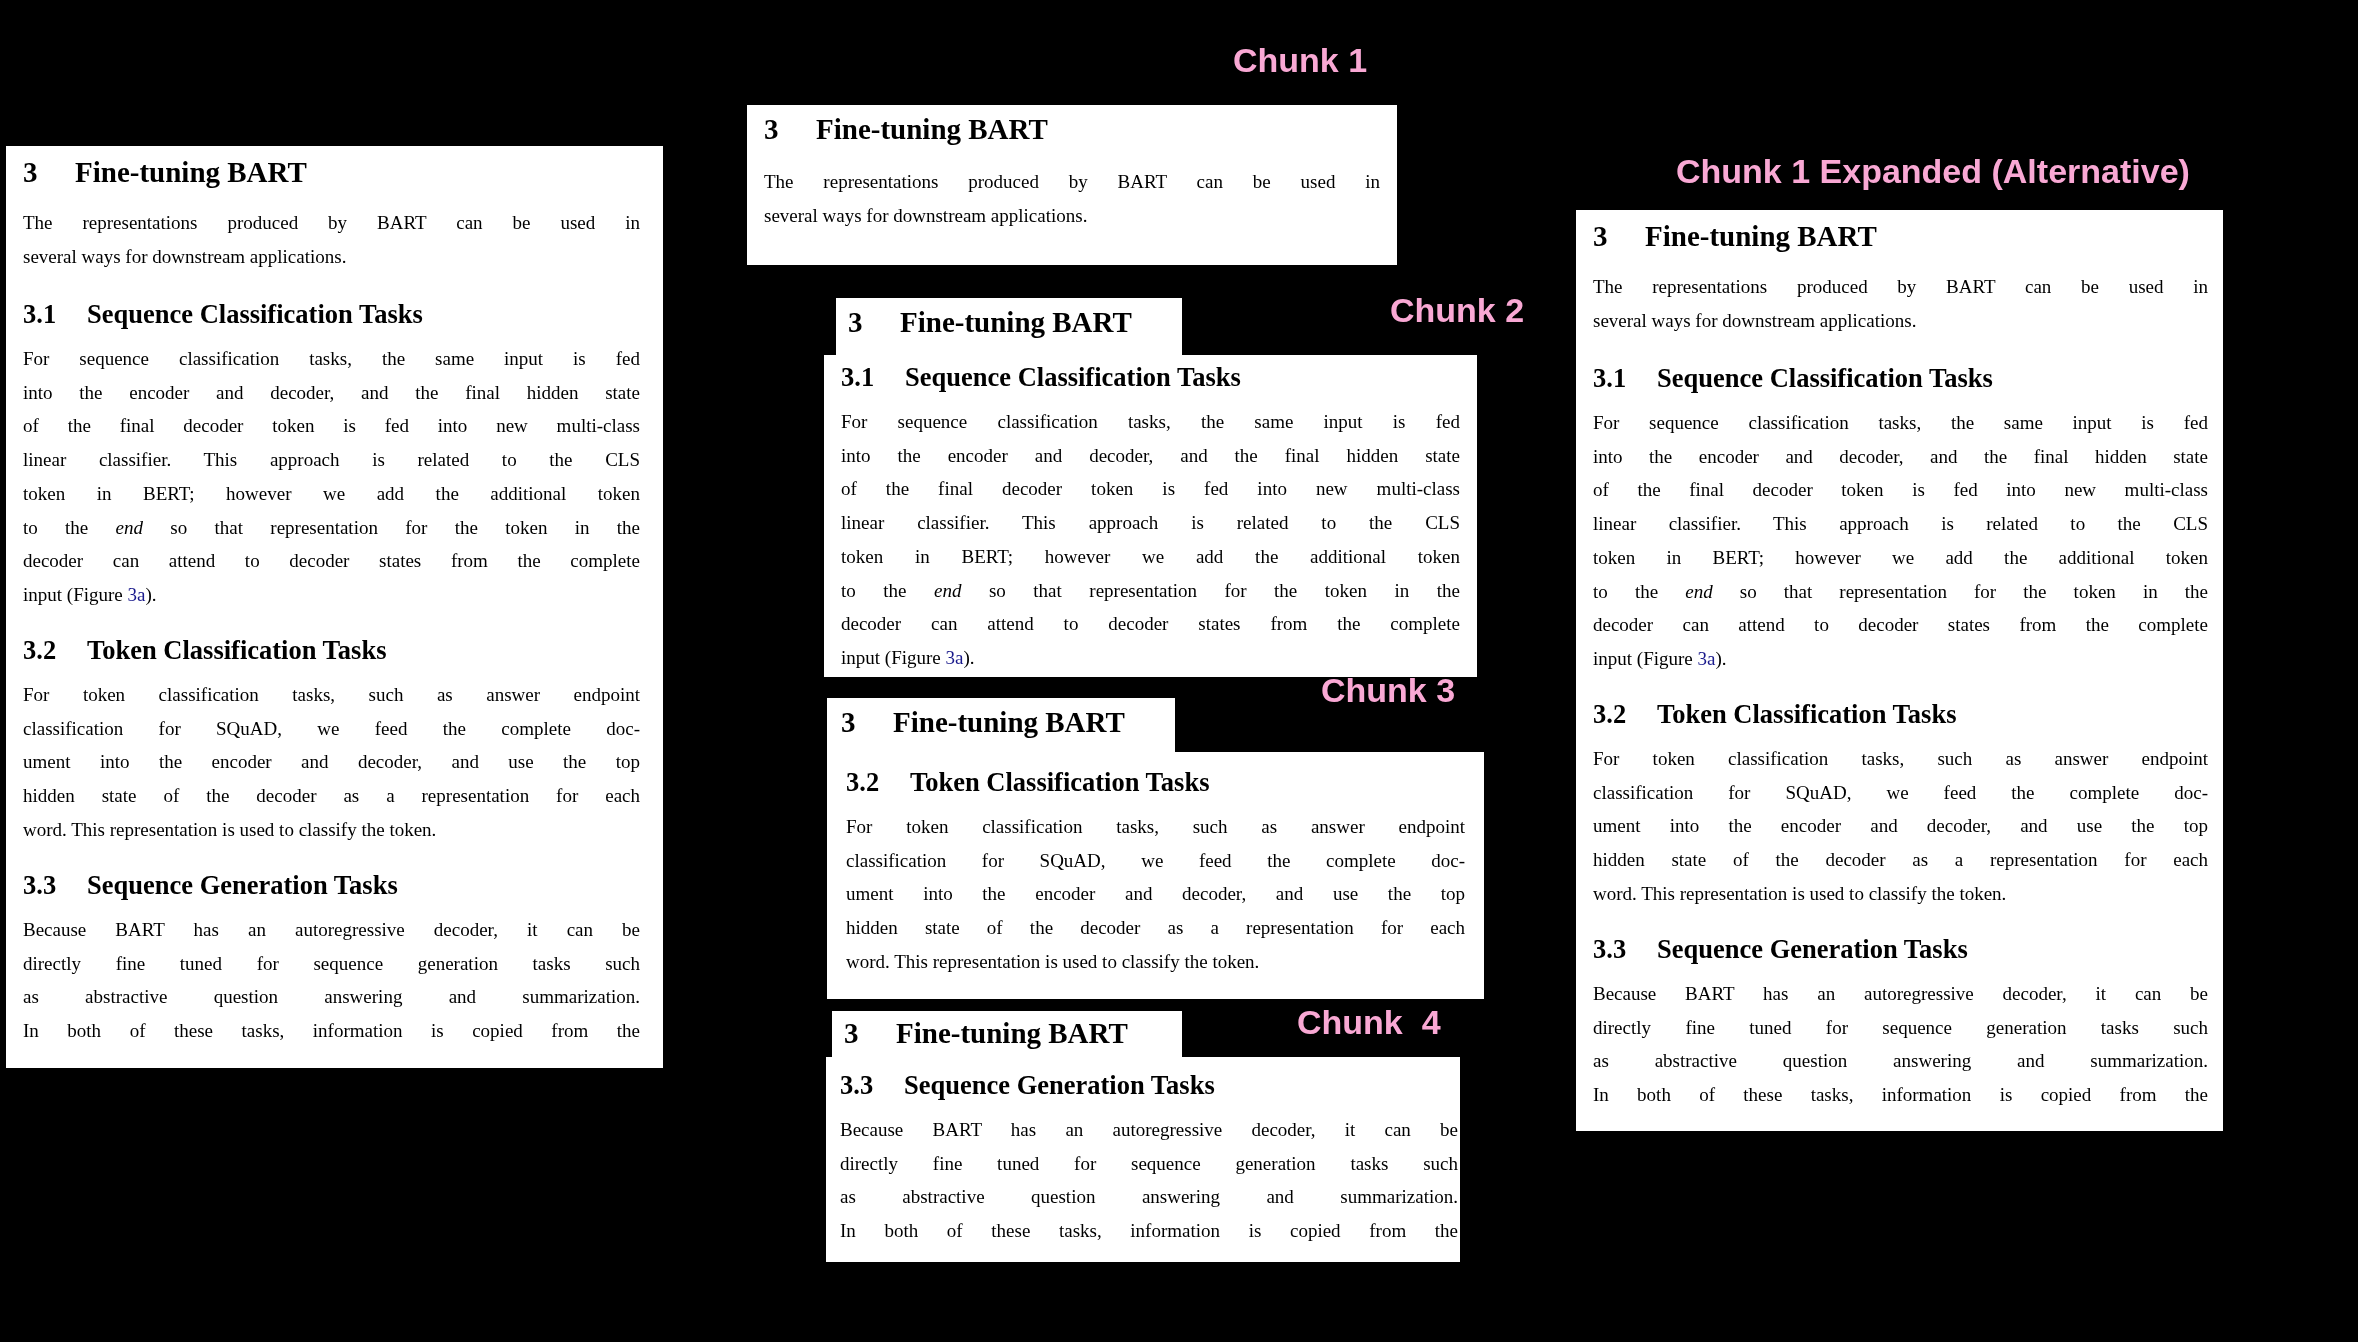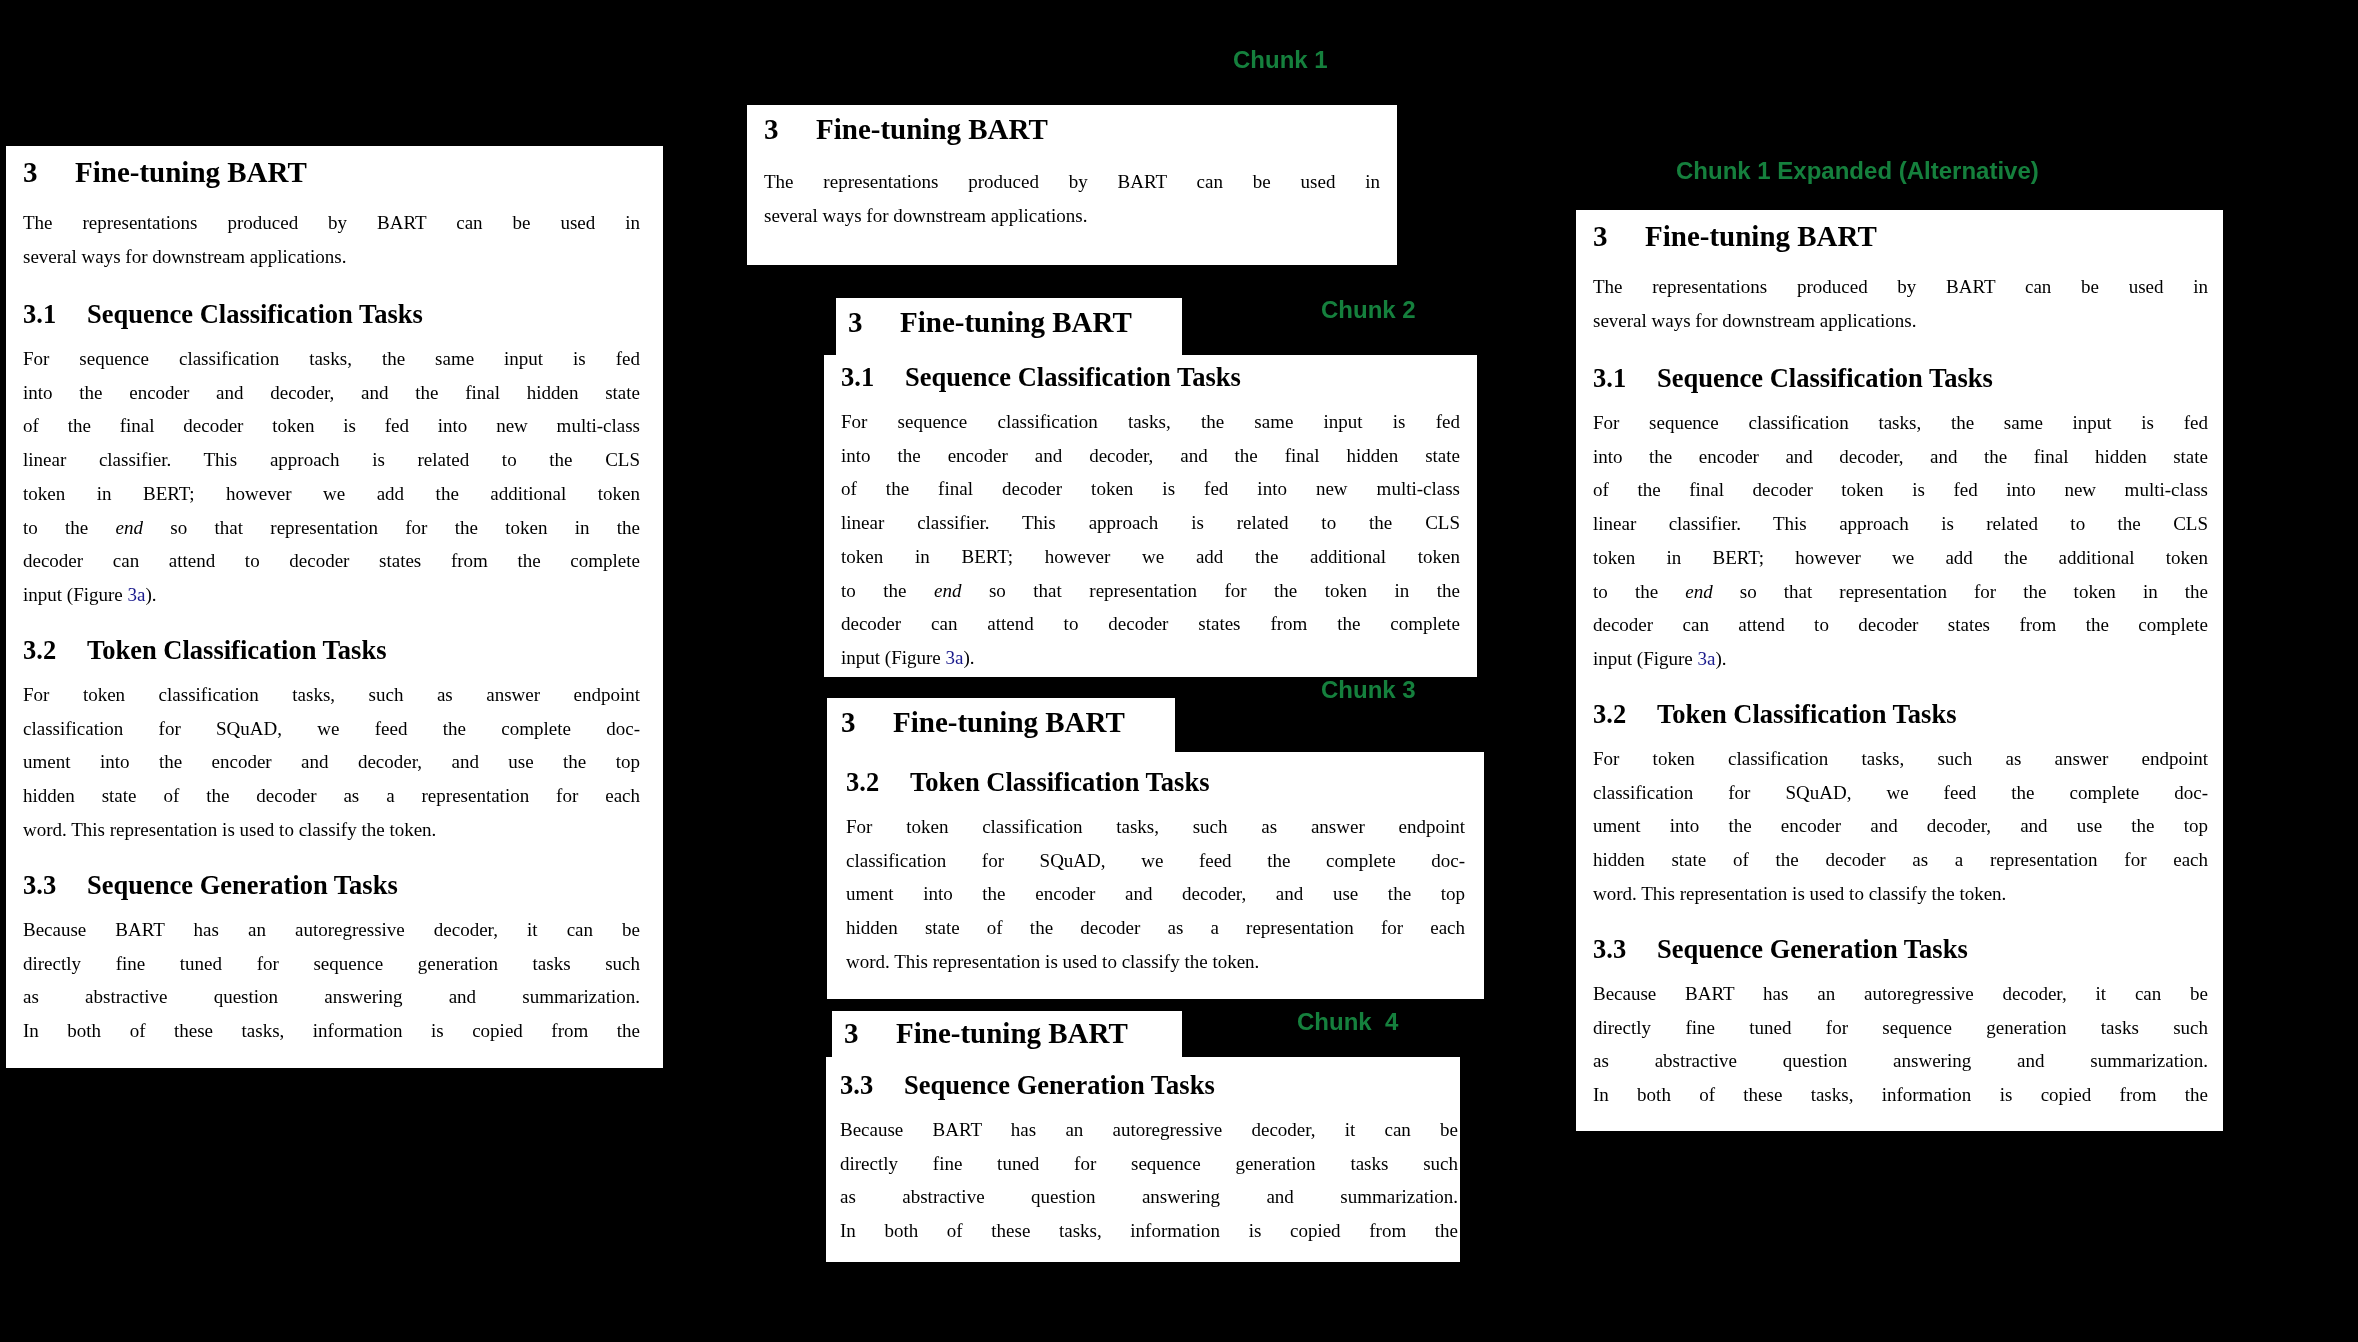--- a/index.html
+++ b/index.html
@@ -4,23 +4,23 @@
 <style>
   html, body { margin: 0; padding: 0; }
   body {
     width: 2358px; height: 1342px; background: #000000;
     position: relative; overflow: hidden;
     font-family: "Liberation Serif", "DejaVu Serif", serif;
     color: #000;
   }
   .panel { position: absolute; background: #ffffff; box-sizing: border-box; }
   .label {
-    position: absolute; color: #15803d; font-weight: bold;
+    position: absolute; color: #f9a8d4; font-weight: bold;
     font-family: "Liberation Sans", "DejaVu Sans", sans-serif;
-    font-size: 24px; line-height: 40px; white-space: nowrap;
+    font-size: 34px; line-height: 40px; white-space: nowrap;
   }
   .h1 { font-weight: bold; font-size: 29px; line-height: 40px; white-space: nowrap; }
   .h1 .num { display: inline-block; width: 52px; }
   .h2 { font-weight: bold; font-size: 26.5px; line-height: 32px; white-space: nowrap; }
   .h2 .num { display: inline-block; width: 64px; }
   .p {
     font-size: 19px; line-height: 33.7px; text-align: justify;
     text-align-last: justify;
   }
   .line { display: block; text-align: justify; text-align-last: justify; white-space: nowrap; }
@@ -80,21 +80,21 @@
 <div class="panel" style="left:747px; top:105px; width:650px; height:160px;">
   <div class="h1" style="position:absolute; left:17px; top:4px;">
     <span class="num">3</span><span>Fine-tuning BART</span>
   </div>
   <div class="p" style="position:absolute; left:17px; right:17px; top:60px;">
     <span class="line">The representations produced by BART can be used in</span>
     <span class="line l">several ways for downstream applications.</span>
   </div>
 </div>
 
-<div class="label" style="left:1321px; top:290px;">Chunk 2</div>
+<div class="label" style="left:1390px; top:290px;">Chunk 2</div>
 <div class="panel" style="left:836px; top:298px; width:346px; height:60px;">
   <div class="h1" style="position:absolute; left:12px; top:4px;">
     <span class="num">3</span><span>Fine-tuning BART</span>
   </div>
 </div>
 <div class="panel" style="left:824px; top:355px; width:653px; height:322px;">
   <div class="h2" style="position:absolute; left:17px; top:6px;">
     <span class="num">3.1</span><span>Sequence Classification Tasks</span>
   </div>
   <div class="p" style="position:absolute; left:17px; right:17px; top:50px;">

